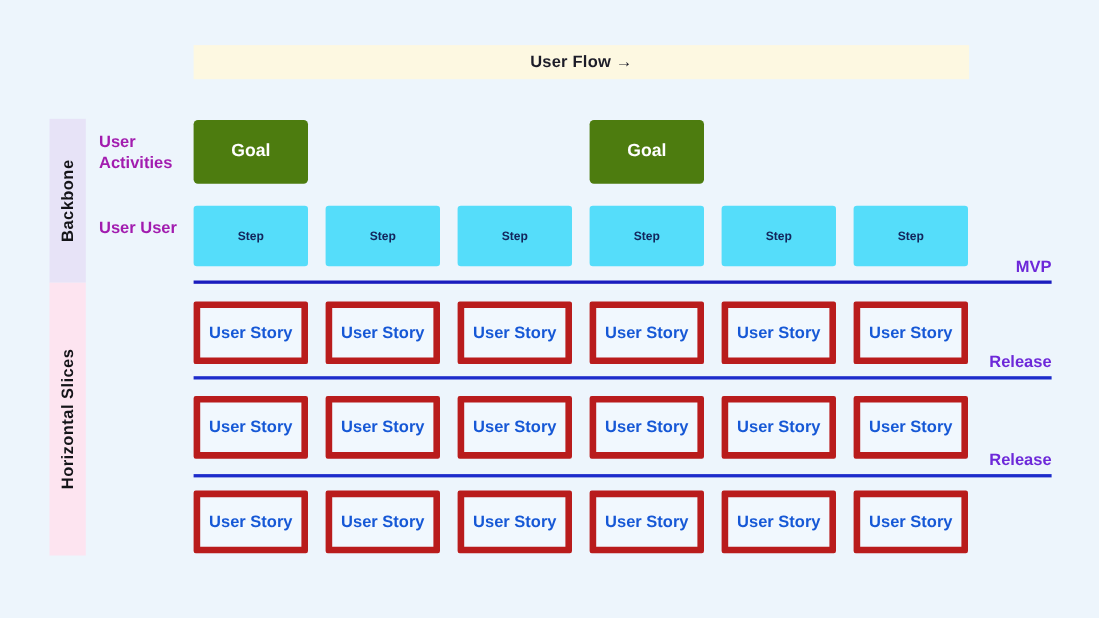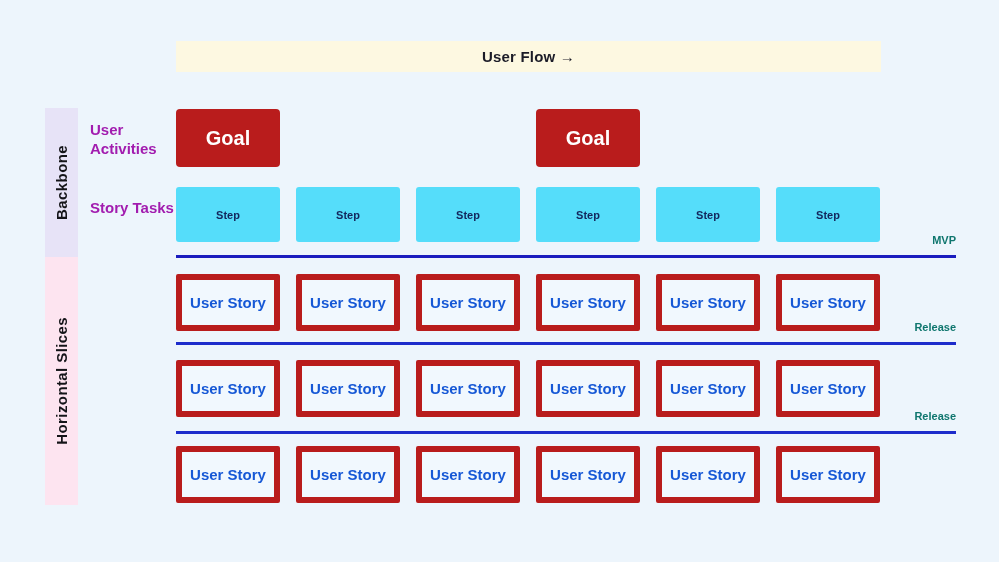--- a/index.html
+++ b/index.html
@@ -41,64 +41,64 @@
 
   
   .c0{left:176px}.c1{left:296px}.c2{left:416px}.c3{left:536px}.c4{left:656px}.c5{left:776px}
 
   .box {
     position:absolute; width:104px;
     display:flex; align-items:center; justify-content:center;
     font-weight:700;
   }
   .goal {
-    top:109px; height:58px; background:#b91c1c; color:#ffffff;
-    font-size:20px; border-radius:4px;
+    top:109px; height:58px; background:#4d7c0f; color:#ffffff;
+    font-size:16px; border-radius:4px;
   }
   .step {
     top:187px; height:55px; background:#55ddfa; color:#13265c;
     font-size:11px; border-radius:3px;
   }
   .story {
     height:57px; background:#f1f8fe; border:6px solid #b91c1c;
     color:#1658d6; font-size:15px; border-radius:2px;
   }
   .srow0{top:274px}.srow1{top:360px}.srow2{top:446px}
 
   
   .milestone-line {
     position:absolute; left:176px; width:780px; height:3px; background:#1a1cbe;
   }
   .line-mvp{top:255px}
   .line-r1 {top:342px; background:#1d2ccb;}
   .line-r2 {top:431px; background:#1d2ccb;}
   .milestone-label {
     position:absolute; left:836px; width:120px; text-align:right;
-    font-weight:700; font-size:11px; color:#0f766e;
+    font-weight:700; font-size:15px; color:#6d28d9;
   }
   .lab-mvp{top:234px}.lab-r1{top:321px}.lab-r2{top:410px}
 </style>
 </head>
 <body>
 
 <div class="canvas">
 
   <div class="banner">
     <span>User Flow →</span>
   </div>
 
   <div class="strip strip-backbone">
     <span>Backbone</span>
   </div>
   <div class="strip strip-slices">
     <span>Horizontal Slices</span>
   </div>
 
   <div class="row-label label-activities">User Activities</div>
-  <div class="row-label label-tasks">Story Tasks</div>
+  <div class="row-label label-tasks">User User</div>
 
   <div class="box goal c0">Goal</div>
   <div class="box goal c3">Goal</div>
 
   <div class="box step c0">Step</div>
   <div class="box step c1">Step</div>
   <div class="box step c2">Step</div>
   <div class="box step c3">Step</div>
   <div class="box step c4">Step</div>
   <div class="box step c5">Step</div>

